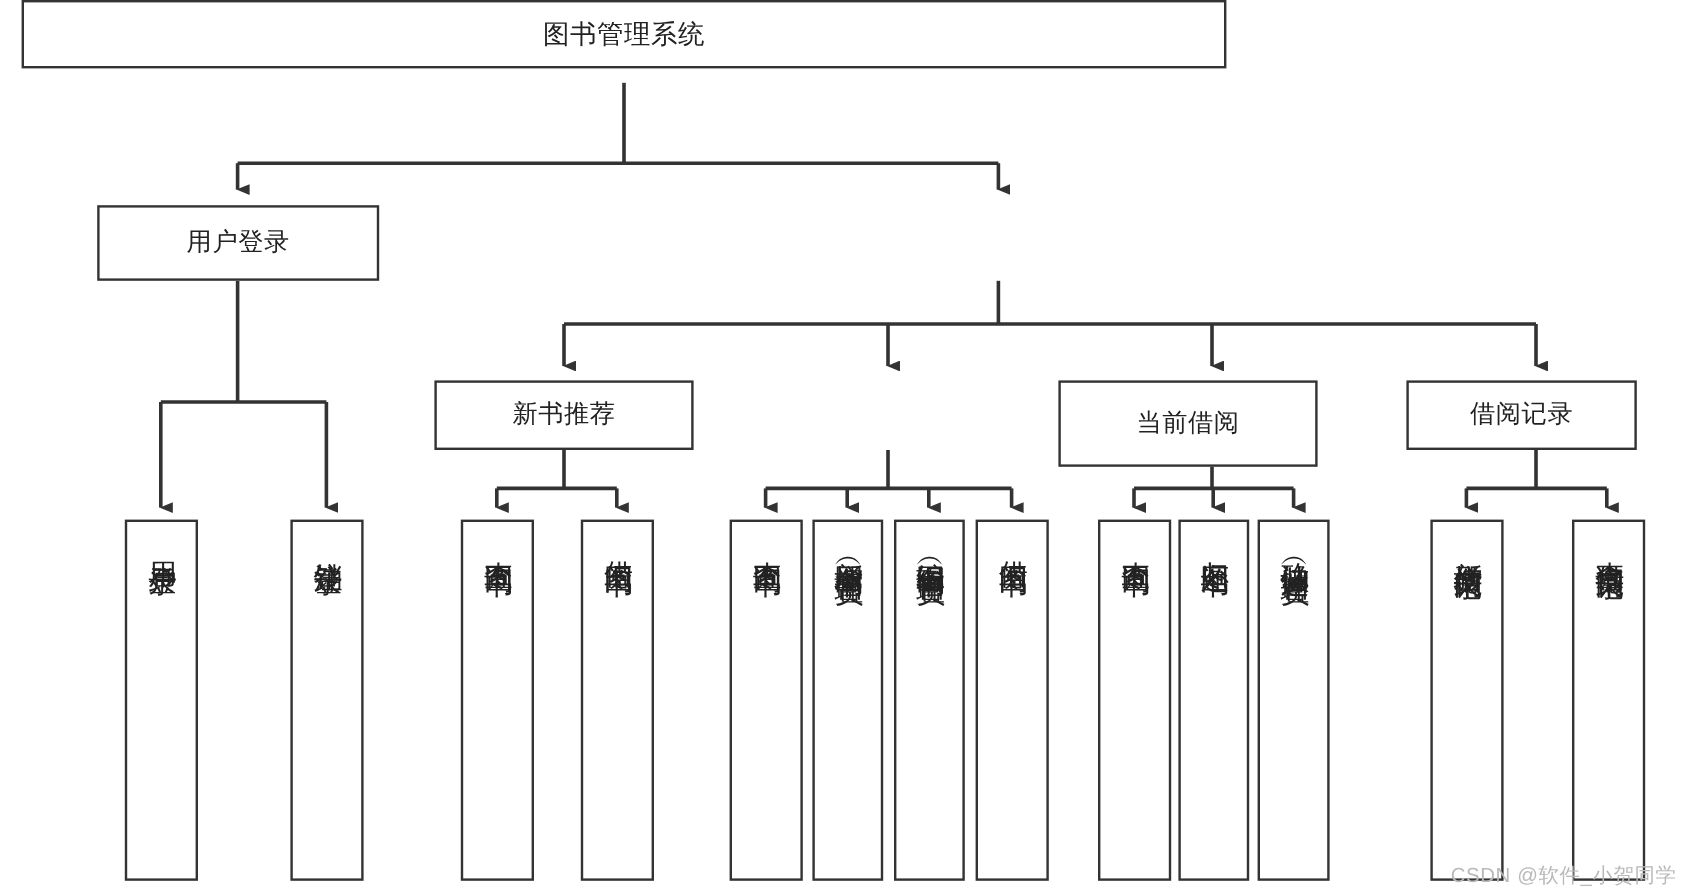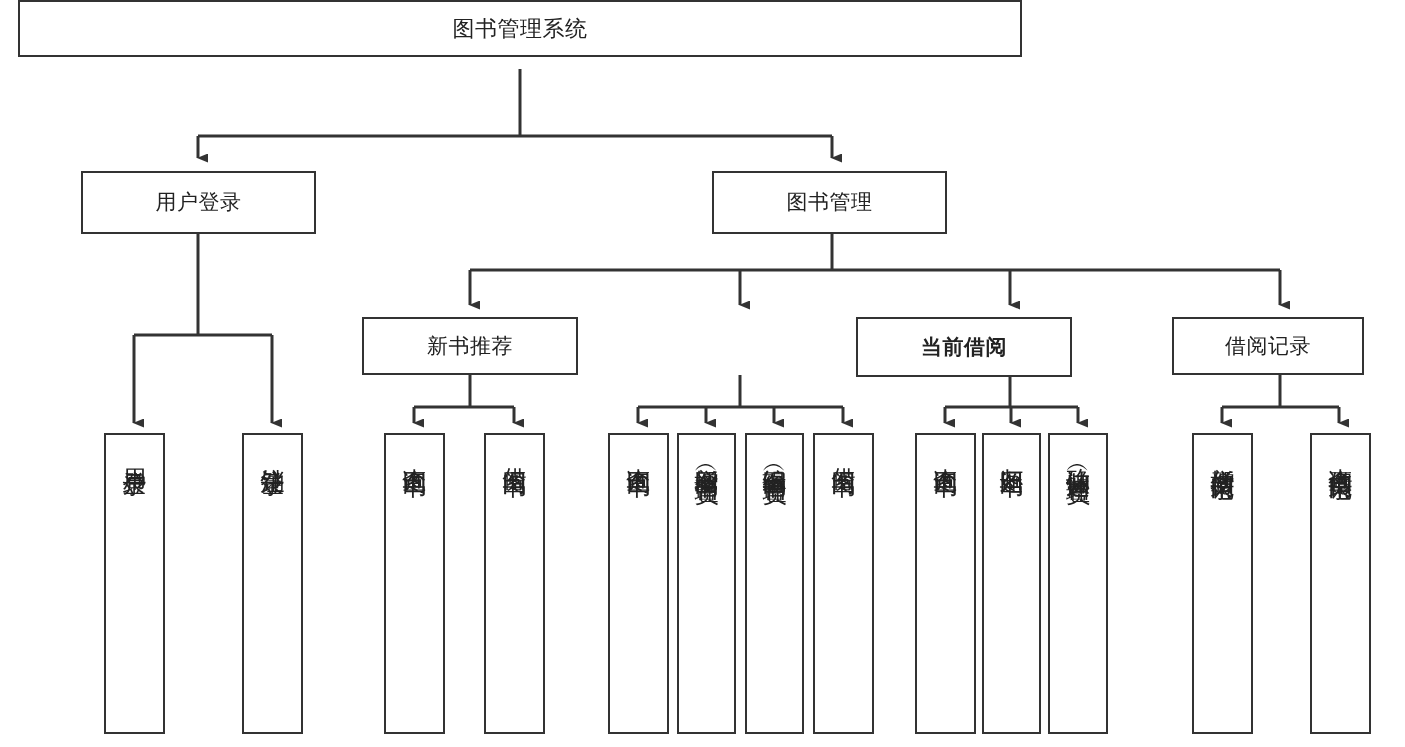--- a/index.html
+++ b/index.html
@@ -128,30 +128,27 @@
   </svg>
 
   <div class="node root horiz" style="left:18px; top:0; width:1004px; height:57px;">
     <span class="node-label">图书管理系统</span>
   </div>
 
   <div class="node horiz" style="left:81px; top:171px; width:235px; height:63px;">
     <span class="node-label">用户登录</span>
   </div>
 
-  <div class="node horiz" style="left:712px; top:171px; width:235px; height:63px;">
-    <span class="node-label">图书管理</span>
-  </div>
 
   <div class="node horiz" style="left:362px; top:317px; width:216px; height:58px;">
     <span class="node-label">新书推荐</span>
   </div>
 
 
-  <div class="node horiz" style="left:856px; top:317px; width:216px; height:60px;font-weight:bold;">
+  <div class="node horiz" style="left:882px; top:317px; width:216px; height:72px;">
     <span class="node-label">当前借阅</span>
   </div>
 
   <div class="node horiz" style="left:1172px; top:317px; width:192px; height:58px;">
     <span class="node-label">借阅记录</span>
   </div>
 
   <div class="node vert" style="left:104px; top:433px; width:61px; height:301px;">
     <span class="node-label">用户登录</span>
   </div>
@@ -197,14 +194,15 @@
   </div>
 
   <div class="node vert" style="left:1192px; top:433px; width:61px; height:301px;">
     <span class="node-label">新增借阅记录</span>
   </div>
 
   <div class="node vert" style="left:1310px; top:433px; width:61px; height:301px;">
     <span class="node-label">查询借阅记录</span>
   </div>
 
+  <div id="watermark">CSDN @软件_小贺同学</div>
 
 </div>
 
 </body></html>

